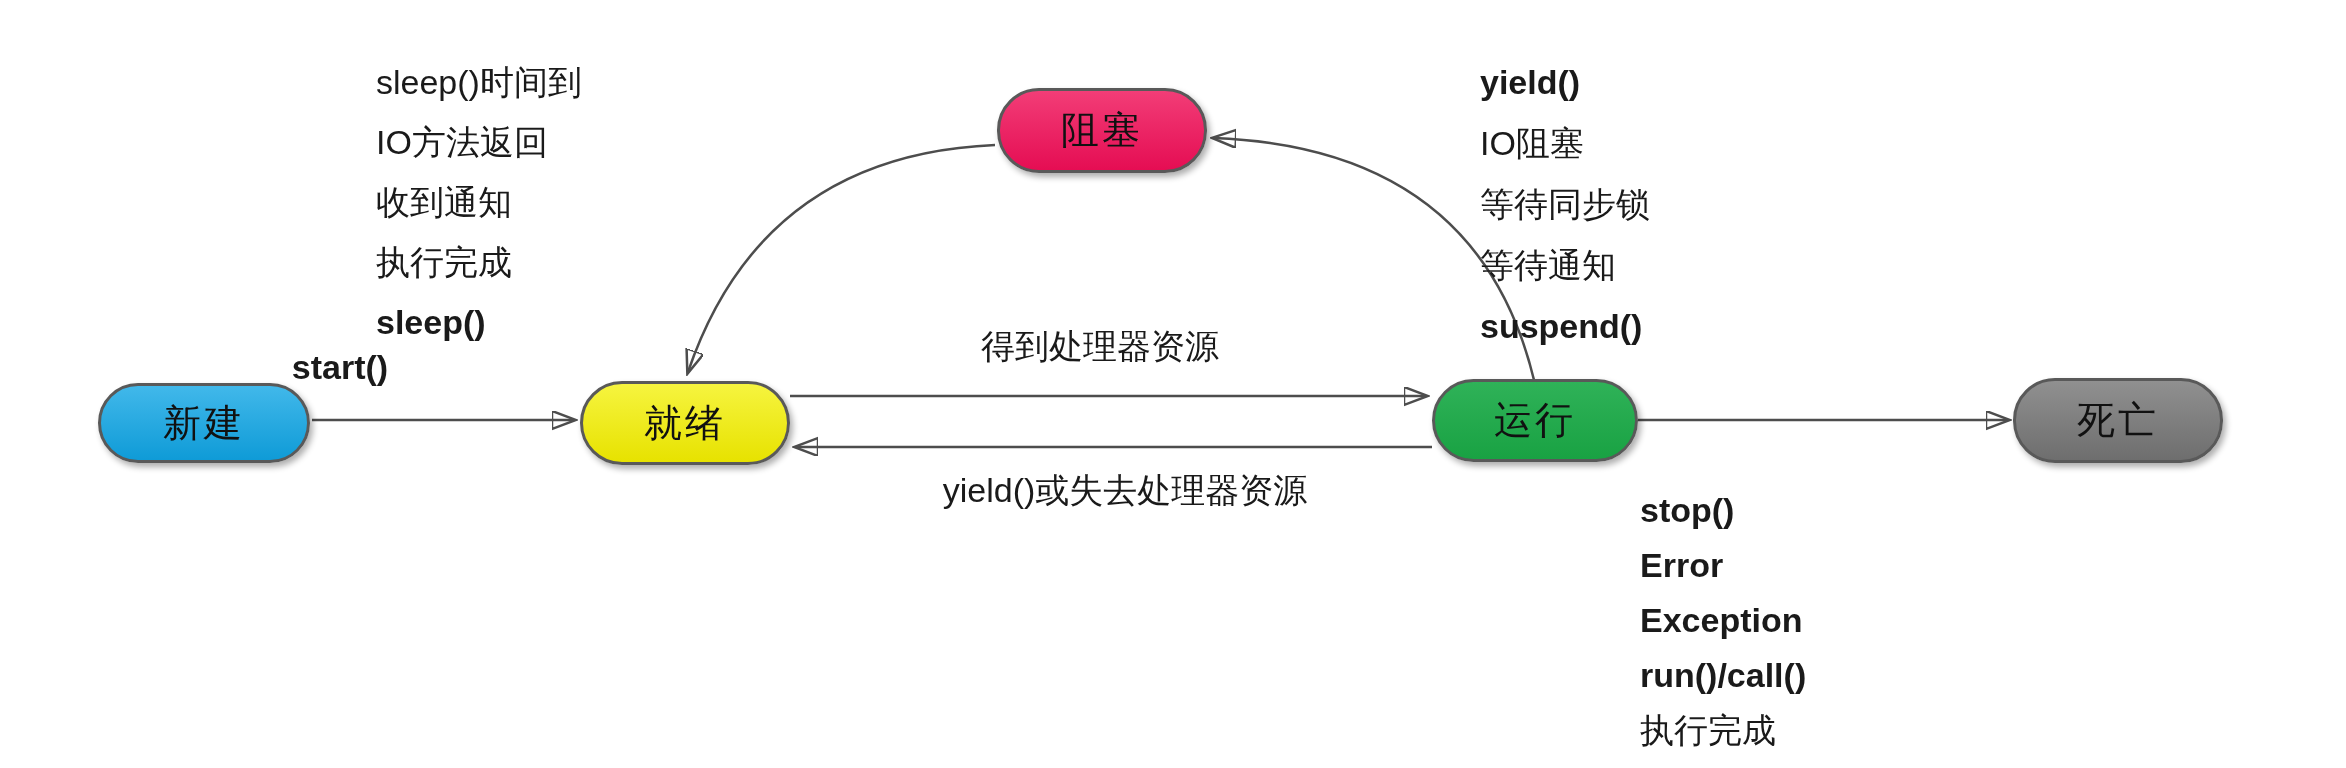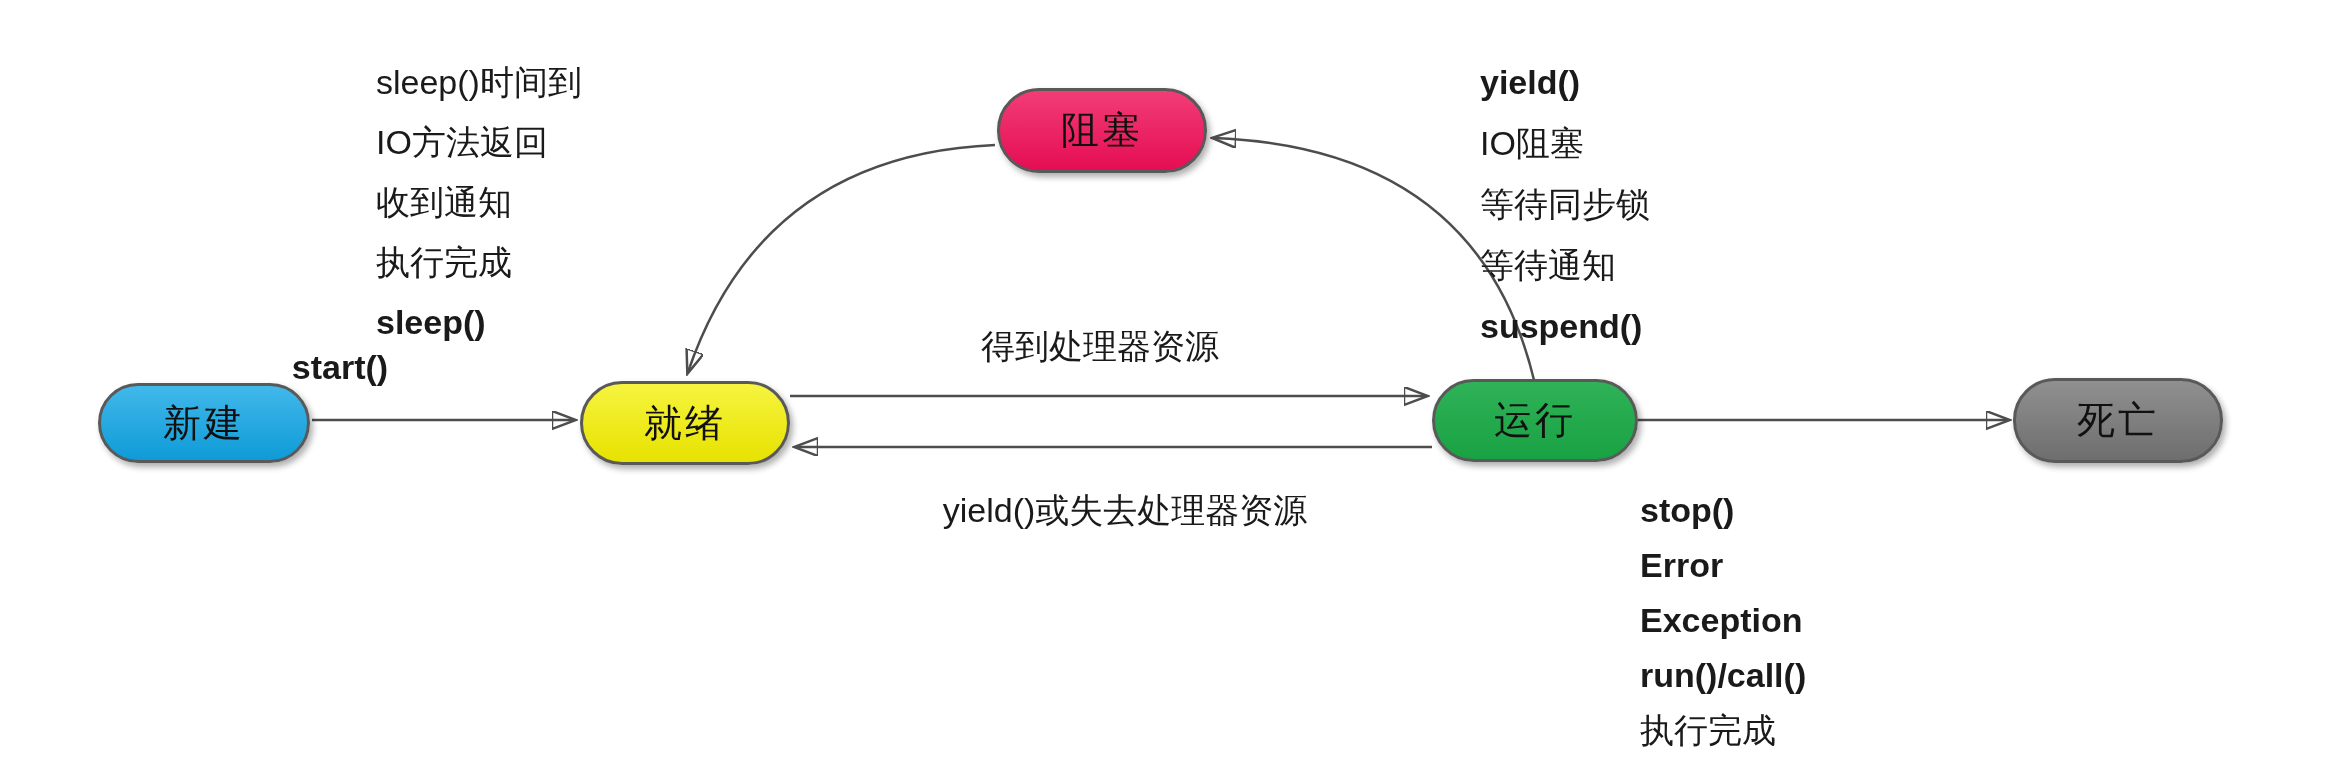--- a/index.html
+++ b/index.html
@@ -28,21 +28,21 @@
   .node-blocked{left:997px; top:88px;  width:204px; height:79px; background:linear-gradient(to bottom,#f23d77,#e50d53);}
   .node-dead   {left:2013px;top:378px; width:204px; height:79px; background:linear-gradient(to bottom,#909090,#6e6e6e);}
 
   .lbl{position:absolute;font-size:34px;text-align:center;white-space:nowrap;}
   .lbl-block{position:absolute;font-size:34px;}
   .lbl-block > div{white-space:nowrap;}
   .latin{font-weight:bold;}
 
   .lbl-start{left:240px;top:348px;width:200px;font-weight:bold;}
   .lbl-cpu-get{left:900px;top:324px;width:400px;}
-  .lbl-yield{left:875px;top:488px;width:500px;}
+  .lbl-yield{left:875px;top:468px;width:500px;}
 
   .lbl-blocked-to-ready{left:376px;top:52px;width:320px;line-height:60px;}
   .lbl-running-to-blocked{left:1480px;top:52px;width:300px;line-height:61px;}
   .lbl-running-to-dead{left:1640px;top:452px;width:300px;line-height:55px;margin-top:31px;}
 </style>
 </head>
 <body>
 
 <div class="canvas">
 

